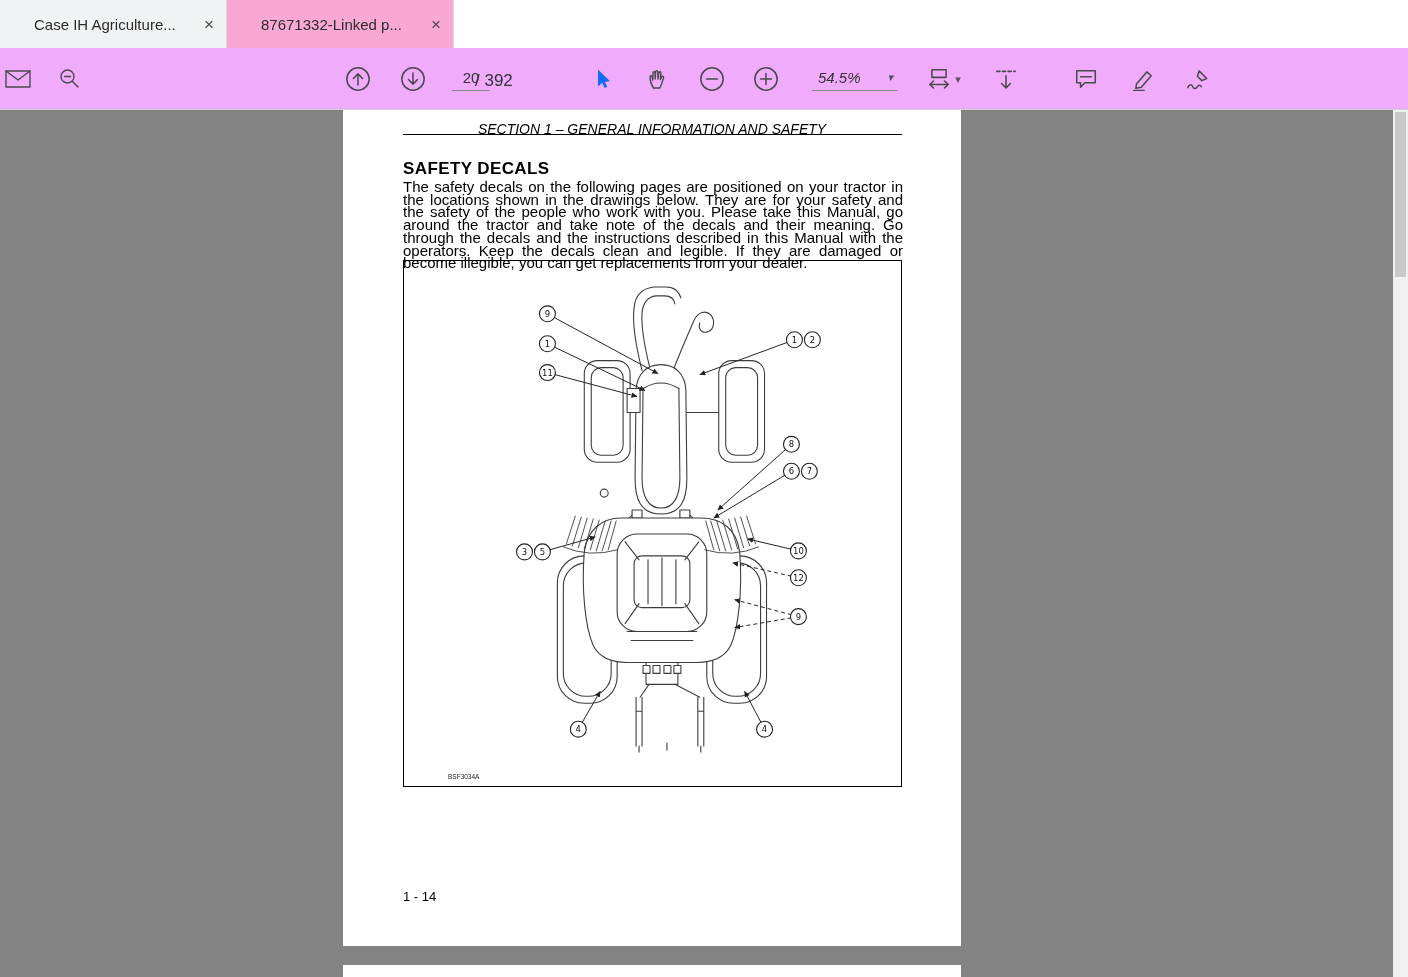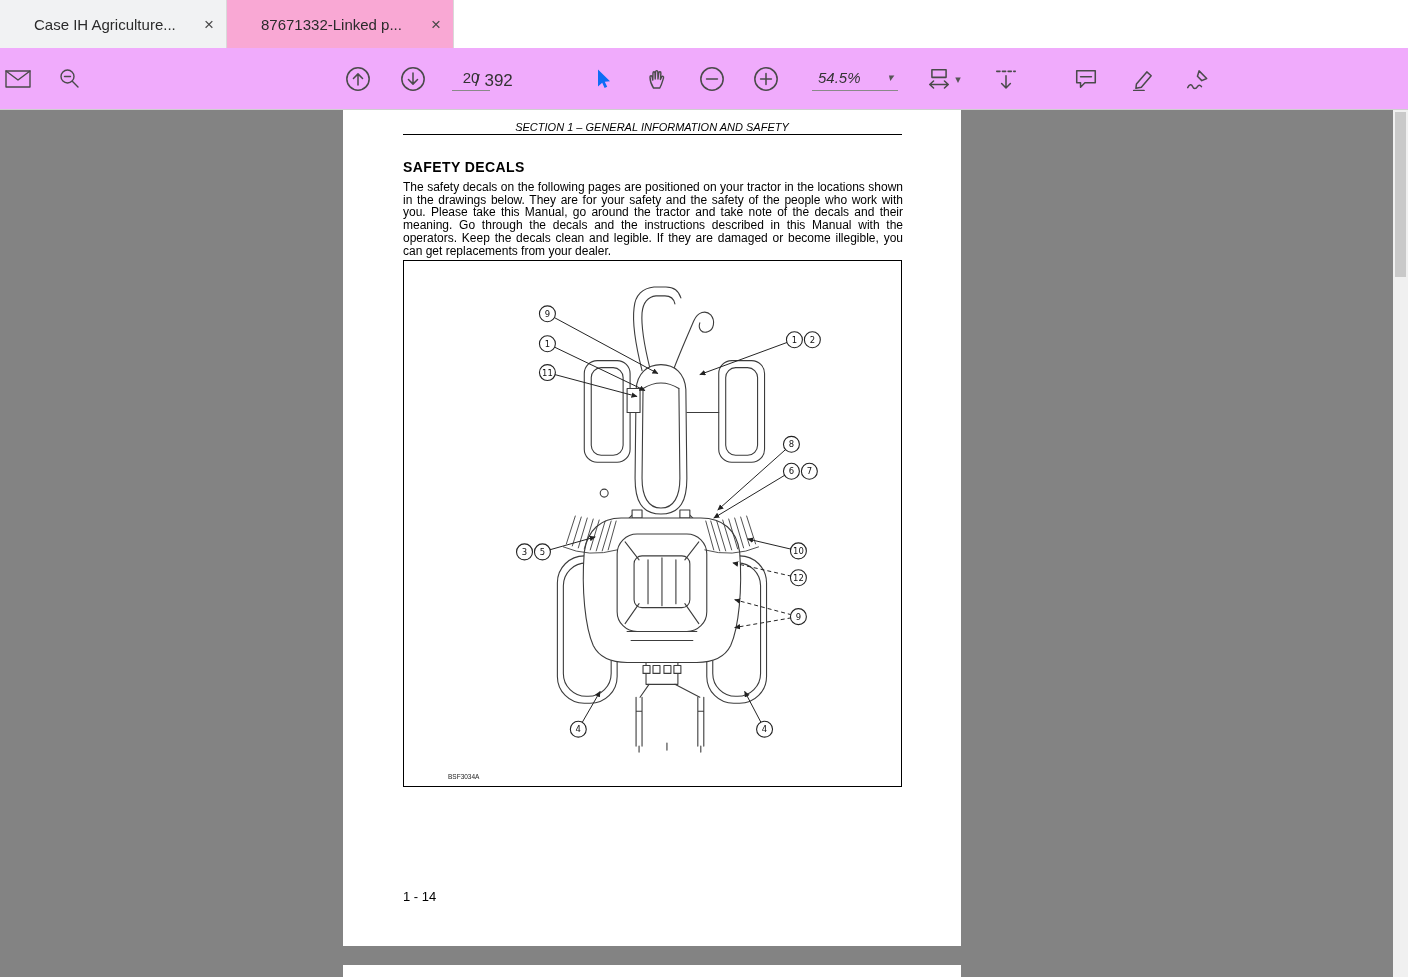--- a/index.html
+++ b/index.html
@@ -30,25 +30,25 @@
   .fit-caret { margin-left:4px; }
 
   
   .content { position:relative; height:867px; background:#838383; overflow:hidden; }
   .pdf-page { position:absolute; left:343px; top:0; width:618px; height:836px; background:#fff; }
   .next-page { position:absolute; left:343px; top:855px; width:618px; height:12px; background:#fff; }
   .scrollbar { position:absolute; right:0; top:0; width:15px; height:100%; background:#f0f0f0; }
   .scroll-thumb { position:absolute; left:2px; top:2px; width:11px; height:165px; background:#c9c9c9; }
 
   .sec-head { position:absolute; left:0; top:11px; width:100%; text-align:center;
-              font-style:italic; font-size:11px; color:#000; }
+              font-style:italic; font-size:14px; color:#000; }
   .sec-rule { position:absolute; left:60px; top:24px; width:499px; border-top:1.4px solid #000; }
-  .doc-title { position:absolute; left:60px; top:49px; font-size:14px; font-weight:bold;
+  .doc-title { position:absolute; left:60px; top:49px; font-size:17px; font-weight:bold;
                letter-spacing:.4px; color:#000; }
-  .doc-body { position:absolute; left:60px; top:71px; width:500px; font-size:12px;
+  .doc-body { position:absolute; left:60px; top:71px; width:500px; font-size:15px;
               line-height:12.7px; text-align:justify; color:#000; }
   .figure-box { position:absolute; left:60px; top:150px; width:499px; height:527px;
                 border:1px solid #000; }
   .figure-box svg { display:block; width:100%; height:100%; }
   .figure-code { position:absolute; left:44px; bottom:6px; font-size:6.5px; color:#222; }
   .page-footer { position:absolute; left:60px; top:779px; font-size:13px; color:#000; }
 
   
   .leader { stroke:#222; stroke-width:1; }
   .dashed { stroke-dasharray:4 3; }

